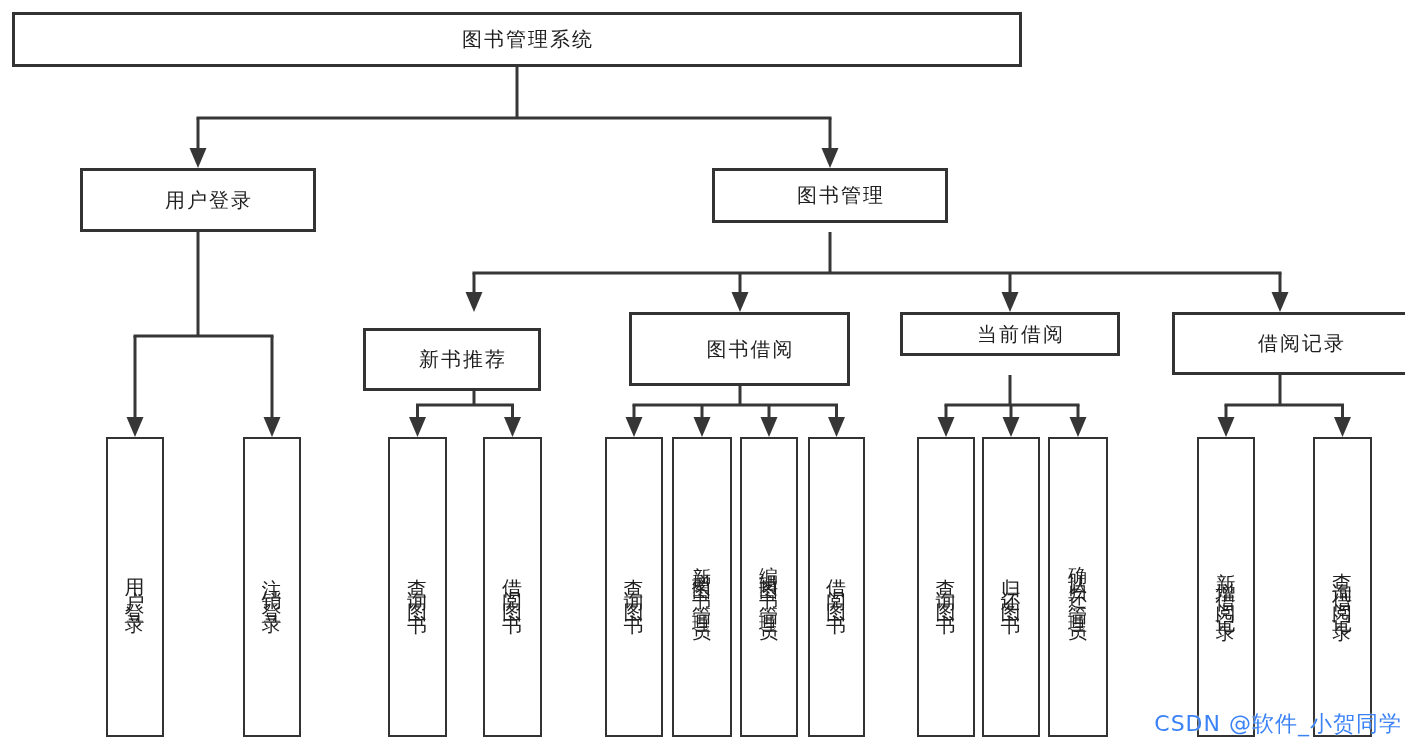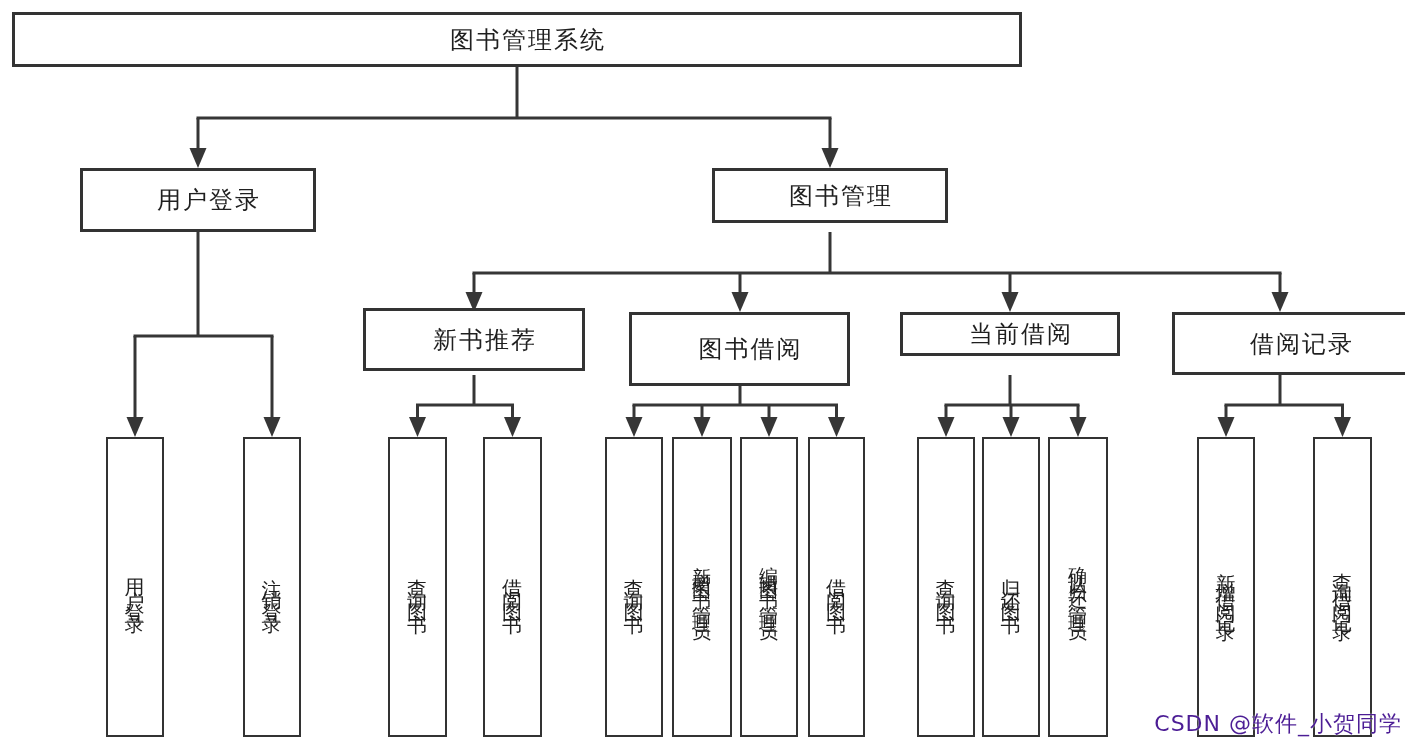--- a/index.html
+++ b/index.html
@@ -7,33 +7,33 @@
     position:relative; width:1405px; height:747px;
     background:#ffffff; overflow:hidden;
     font-family:"DejaVu Sans", sans-serif; color:#1f1f1f;
   }
   svg.connectors { position:absolute; left:0; top:0; }
   .box {
     position:absolute; box-sizing:border-box;
     border:3px solid #333333; background:#ffffff;
     display:flex; align-items:center; justify-content:center;
   }
-  .hbox { font-size:24px; letter-spacing:2px;padding-left:22px; }
+  .hbox { font-size:20px; letter-spacing:2px;padding-left:22px; }
   .vbox { border-width:2.5px; }
   .vtext {
     writing-mode:vertical-rl; text-orientation:mixed;
     font-size:20px; letter-spacing:12px; line-height:1;
     white-space:nowrap;
   }
   .vbox.tight .vtext { font-size:19px; letter-spacing:8px; }
   .vbox.mid  .vtext { letter-spacing:10px; }
   .watermark {
     position:absolute; right:3px; top:709px;
     font-size:22px; letter-spacing:1px;
-    color:#4c1d95; text-shadow:0 0 2px #ffffff;
+    color:#3b82f6; text-shadow:0 0 2px #ffffff;
     white-space:nowrap;
   }
 </style>
 </head>
 <body>
 
 <div class="stage">
 
   <svg class="connectors" width="1405" height="747">
       <line x1="517" y1="67" x2="517" y2="118" stroke="#363636" stroke-width="3"></line>
@@ -94,21 +94,21 @@
     <span>图书管理系统</span>
   </div>
 
   <div class="box hbox" style="left:80px;top:168px;width:236px;height:64px">
     <span>用户登录</span>
   </div>
   <div class="box hbox" style="left:712px;top:168px;width:236px;height:55px">
     <span>图书管理</span>
   </div>
 
-  <div class="box hbox" style="left:363px;top:308px;width:222px;height:63px">
+  <div class="box hbox" style="left:363px;top:328px;width:178px;height:63px">
     <span>新书推荐</span>
   </div>
   <div class="box hbox" style="left:629px;top:312px;width:221px;height:74px">
     <span>图书借阅</span>
   </div>
   <div class="box hbox" style="left:900px;top:312px;width:220px;height:44px">
     <span>当前借阅</span>
   </div>
   <div class="box hbox" style="left:1172px;top:312px;width:238px;height:63px">
     <span>借阅记录</span>

